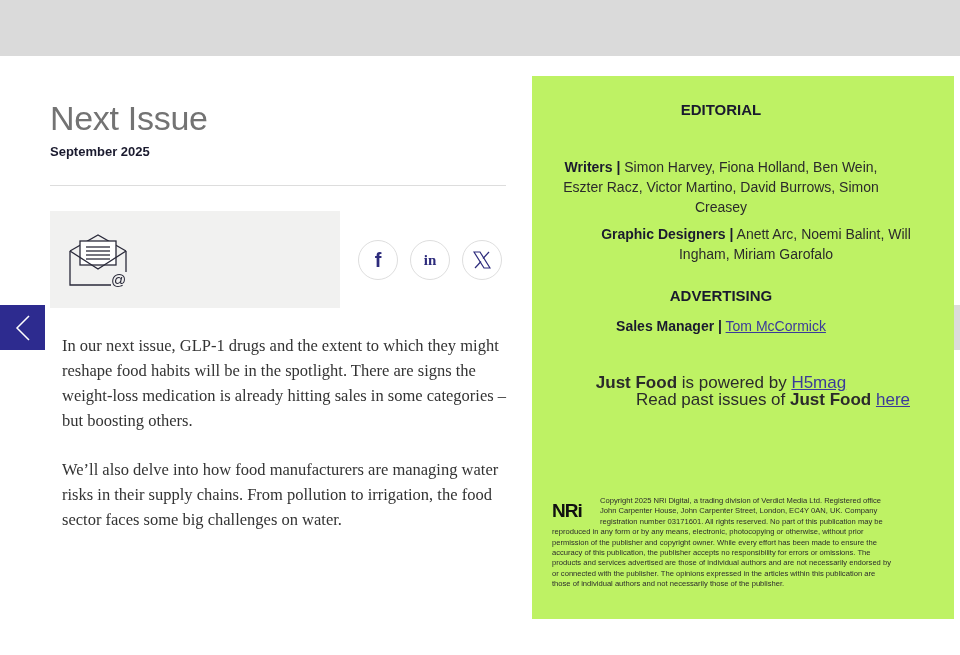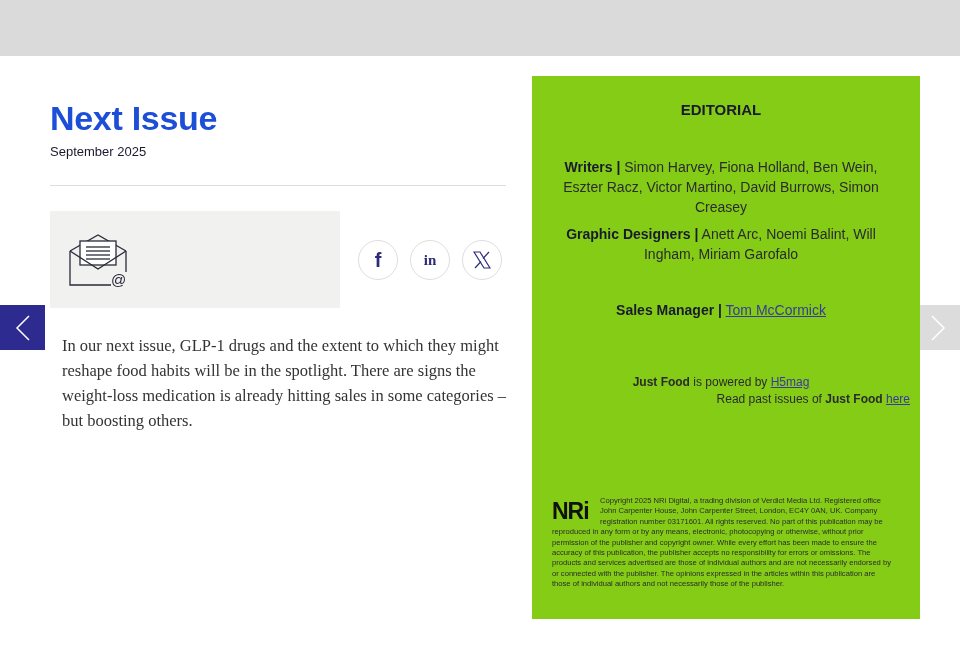--- a/index.html
+++ b/index.html
@@ -2,50 +2,50 @@
 <html><head>
 <meta charset="utf-8">
 <style>
   * { box-sizing: border-box; margin: 0; padding: 0; }
   html, body { width: 960px; height: 655px; overflow: hidden; background: #ffffff; }
   body { font-family: "Liberation Sans", sans-serif; color: #1b1b2b; position: relative; }
 
   .top-bar { position: absolute; left: 0; top: 0; width: 960px; height: 56px; background: #dadada; }
 
   .left-col { position: absolute; left: 50px; top: 76px; width: 456px; }
-  .page-title { position: absolute; left: 0; top: 22px; font-size: 34px; font-weight: bold; color: #1d4ed8; letter-spacing: -0.3px; line-height: 40px; }
-  .issue-date { position: absolute; left: 0; top: 68px; font-size: 13px; font-weight: normal; color: #1a1a2e; }
+  .page-title { position: absolute; left: 0; top: 22px; font-size: 34px; font-weight: normal; color: #737373; letter-spacing: -0.3px; line-height: 40px; }
+  .issue-date { position: absolute; left: 0; top: 68px; font-size: 13px; font-weight: bold; color: #1a1a2e; }
   .divider { position: absolute; left: 0; top: 109px; width: 456px; height: 1px; background: #dddddd; }
 
   .signup-box { position: absolute; left: 0; top: 135px; width: 290px; height: 97px; background: #f1f1f0; }
   .envelope { position: absolute; left: 19px; top: 20px; width: 58px; height: 58px; }
   .signup-text { position: absolute; left: 90px; top: 22px; width: 195px; font-size: 14px; line-height: 20px; color: #2a2a2a; }
 
   .social { position: absolute; top: 164px; width: 40px; height: 40px; border: 1px solid #dedede; border-radius: 50%; background: #fff; display: flex; align-items: center; justify-content: center; color: #2d2b7c; }
   .social.fb { left: 308px; }
   .social.li { left: 360px; }
   .social.x  { left: 412px; }
   .social .fb-glyph { font-family: "Liberation Sans", sans-serif; font-weight: bold; font-size: 20px; }
   .social .li-glyph { font-family: Liberation Serif, serif; font-weight: bold; font-size: 15px; }
 
   .article { position: absolute; left: 0; top: 257px; width: 460px; font-family: "Liberation Serif", serif; font-size: 16.5px; line-height: 25px; color: #333333; }
   .article p { margin-bottom: 24px; margin-left: 12px; }
 
   .nav-prev { position: absolute; left: 0; top: 305px; width: 45px; height: 45px; background: #2d2b8f; display: flex; align-items: center; justify-content: center; cursor: pointer; }
   .nav-next { position: absolute; left: 915px; top: 305px; width: 45px; height: 45px; background: #dcdcdc; display: flex; align-items: center; justify-content: center; cursor: pointer; }
 
-  .panel { position: absolute; left: 532px; top: 76px; width: 388px; height: 543px; background: #84cc16; }
+  .panel { position: absolute; left: 532px; top: 76px; width: 422px; height: 543px; background: #bef264; }
   .panel .center { position: absolute; left: 0; width: 378px; text-align: center; }
   .sec-title { font-size: 15px; font-weight: bold; color: #1a1a2e; }
   .credit { font-size: 14px; line-height: 20px; color: #2b2b2b; }
   .credit b { color: #1a1a2e; }
   .credit a, .small a { color: #3a3a9a; text-decoration: underline; }
-  .small { font-size: 12px; line-height: 17px; color: #2b2b2b; }
+  .small { font-size: 17px; line-height: 17px; color: #2b2b2b; }
 
-  .nri-logo { position: absolute; left: 20px; top: 424px; font-family: "Liberation Sans", sans-serif; font-weight: bold; font-size: 23px; color: #111; letter-spacing: -1px; line-height: 22px; }
+  .nri-logo { position: absolute; left: 20px; top: 424px; font-family: "Liberation Sans", sans-serif; font-weight: bold; font-size: 19px; color: #111; letter-spacing: -1px; line-height: 22px; }
   .legal { position: absolute; left: 20px; top: 420px; width: 340px; font-size: 7.6px; line-height: 10.4px; color: #2b2b2b; }
   .legal .float-spacer { float: left; width: 48px; height: 31px; }
 </style>
 </head>
 <body>
 
 <div class="top-bar"></div>
 
 <div class="left-col">
   <h1 class="page-title">Next Issue</h1>
@@ -76,20 +76,21 @@
   <a class="social x">
     <svg width="18" height="18" viewBox="0 0 18 18" fill="none" stroke="#2d2b7c" stroke-width="1.2">
       <path d="M1 1 L7 1 L17 17 L11 17 Z"></path>
       <line x1="16" y1="1" x2="10" y2="7.5"></line>
       <line x1="2" y1="17" x2="8" y2="10.5"></line>
     </svg>
   </a>
 
   <div class="article">
     <p>In our next issue, GLP-1 drugs and the extent to which they might reshape food habits will be in the spotlight. There are signs the weight-loss medication is already hitting sales in some categories – but boosting others.</p>
+    <p>We’ll also delve into how food manufacturers are managing water risks in their supply chains. From pollution to irrigation, the food sector faces some big challenges on water.</p>
   </div>
 </div>
 
 <div class="nav-prev">
   <svg width="16" height="26" viewBox="0 0 16 26" fill="none" stroke="#ffffff" stroke-width="1.5">
       <path d="M14 1 L2 13 L14 25"></path>
     </svg>
 </div>
 <div class="nav-next">
   <svg width="16" height="26" viewBox="0 0 16 26" fill="none" stroke="#ffffff" stroke-width="1.5">
@@ -99,27 +100,28 @@
 
 <aside class="panel">
   <div class="center sec-title" style="top:25px;">EDITORIAL</div>
 
 
   <div class="center credit" style="top:81px; padding: 0 20px;">
     <b>Writers |</b>
     <span>Simon Harvey, Fiona Holland, Ben Wein, Eszter Racz, Victor Martino, David Burrows, Simon Creasey</span>
   </div>
 
-  <div class="center credit" style="top:148px; padding: 0 30px;">
+  <div class="center credit" style="top:148px; padding: 0 30px; margin-left: 35px;">
     <b>Graphic Designers |</b>
     <span>Anett Arc, Noemi Balint, Will Ingham, Miriam Garofalo</span>
   </div>
 
+  <div class="center sec-title" style="top:211px;">ADVERTISING</div>
 
-  <div class="center credit" style="top:224px;">
+  <div class="center credit" style="top:240px;">
     <b>Sales Manager |</b>
     <a>Tom McCormick</a>
   </div>
 
   <div class="center small" style="top:298px;">
     <b>Just Food</b><span> is powered by </span><a>H5mag</a>
   </div>
   <div class="center small" style="top:315px;text-align:right;">
     <span>Read past issues of </span><b>Just Food</b> <a>here</a>
   </div>

